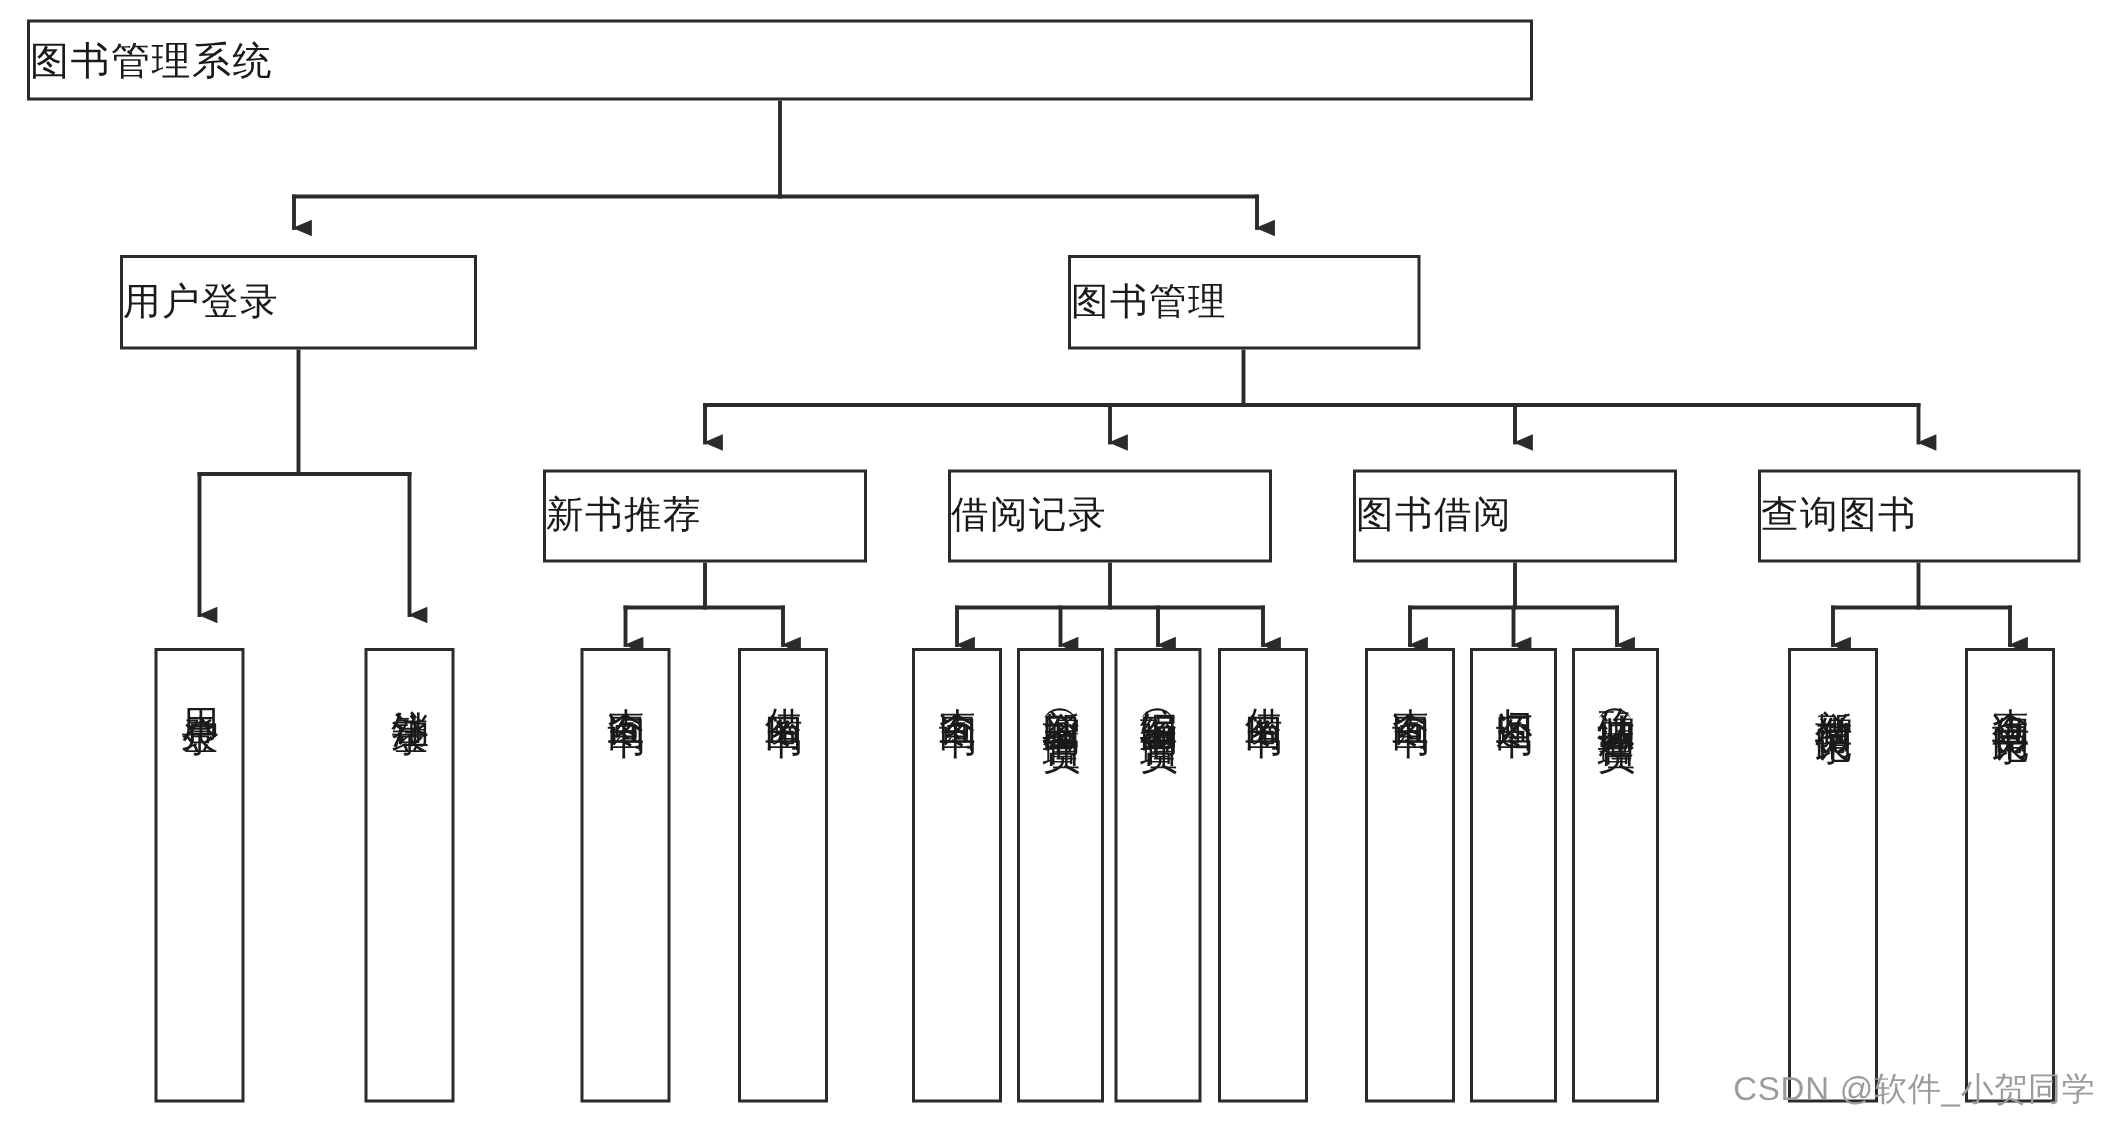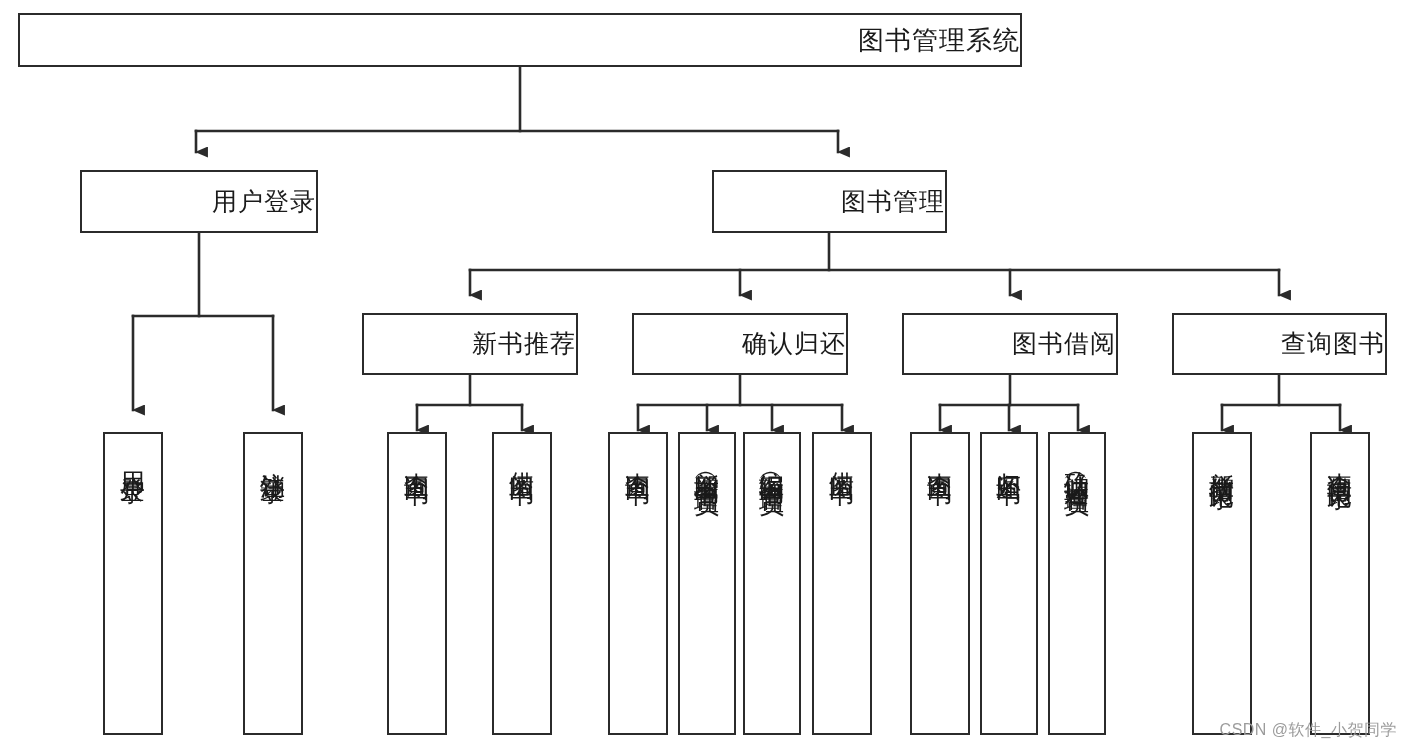--- a/index.html
+++ b/index.html
@@ -22,21 +22,21 @@
     height:747px;
     pointer-events:none;
   }
   .node{
     position:absolute;
     box-sizing:border-box;
     background:#ffffff;
     border:2.4px solid #2b2b2b;
     display:flex;
     align-items:center;
-    justify-content:flex-end;
+    justify-content:flex-start;
     color:#1a1a1a;
     z-index:2;
   }
   .node.h{
     font-size:25px;
     line-height:1.1;
     letter-spacing:1px;
     white-space:nowrap;
   }
   .node.root{
@@ -54,21 +54,21 @@
     font-size:25px;
     line-height:1.12;
     letter-spacing:3px;
     white-space:nowrap;
     color:#1a1a1a;
   }
   .watermark{
     position:absolute;
     right:8px;
     bottom:6px;
-    font-size:16px;
+    font-size:22px;
     color:#9c9c9c;
     letter-spacing:0.5px;
     white-space:nowrap;
     z-index:5;
   }
 </style>
 </head>
 <body>
 
 <div id="canvas">
@@ -133,21 +133,21 @@
 
   <div class="node h" style="left:712px; top:170px; width:235px; height:63px;">
     <span>图书管理</span>
   </div>
 
   <div class="node h" style="left:362px; top:313px; width:216px; height:62px;">
     <span>新书推荐</span>
   </div>
 
   <div class="node h" style="left:632px; top:313px; width:216px; height:62px;">
-    <span>确认归还</span>
+    <span>借阅记录</span>
   </div>
 
   <div class="node h" style="left:902px; top:313px; width:216px; height:62px;">
     <span>图书借阅</span>
   </div>
 
   <div class="node h" style="left:1172px; top:313px; width:215px; height:62px;">
     <span>查询图书</span>
   </div>
 

